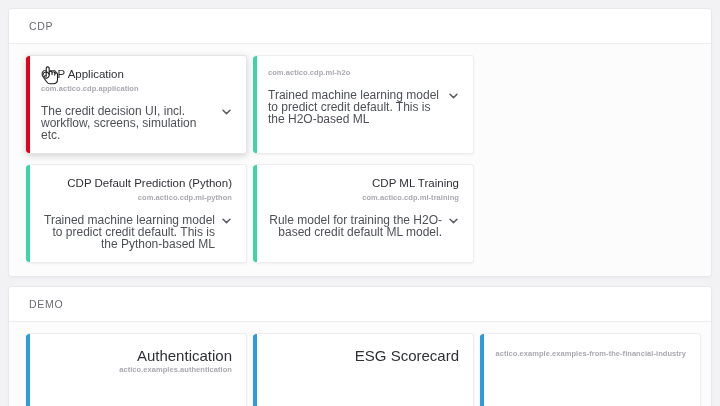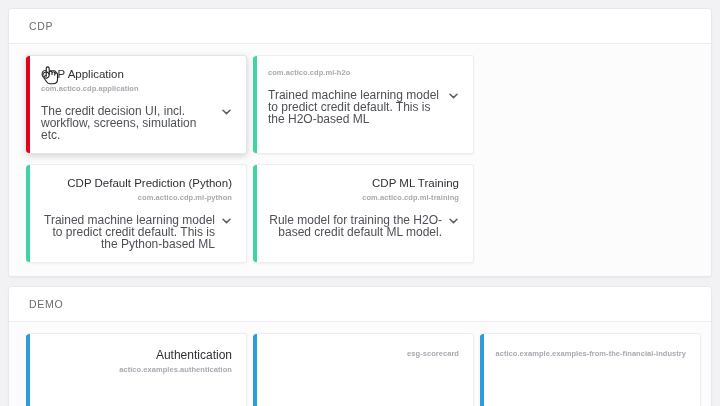--- a/index.html
+++ b/index.html
@@ -135,21 +135,21 @@
     justify-content: center;
     cursor: pointer;
   }
   .chevron svg { display: block; }
 
   
   .demo-card {
     min-height: 100px;
     padding-top: 14px;
   }
-  .demo-card .card-title { font-size: 12px; }
+  .demo-card .card-title { font-size: 15px; }
 
   
   #cursor {
     position: absolute;
     left: 37px;
     top: 62px;
     width: 26px;
     height: 26px;
     pointer-events: none;
     z-index: 60;
@@ -241,21 +241,21 @@
       <div class="card-row">
 
         <div class="card demo-card">
           <div class="accent" style="background:#2e9bdb"></div>
           <div class="card-title">Authentication</div>
           <div class="card-id">actico.examples.authentication</div>
         </div>
 
         <div class="card demo-card">
           <div class="accent" style="background:#2e9bdb"></div>
-          <div class="card-id">esg-scorecard</div>
+          <div class="card-title">ESG Scorecard</div>
         </div>
 
         <div class="card demo-card">
           <div class="accent" style="background:#2e9bdb"></div>
           <div class="card-id">actico.example.examples-from-the-financial-industry</div>
         </div>
 
       </div>
     </div>
   </div>

